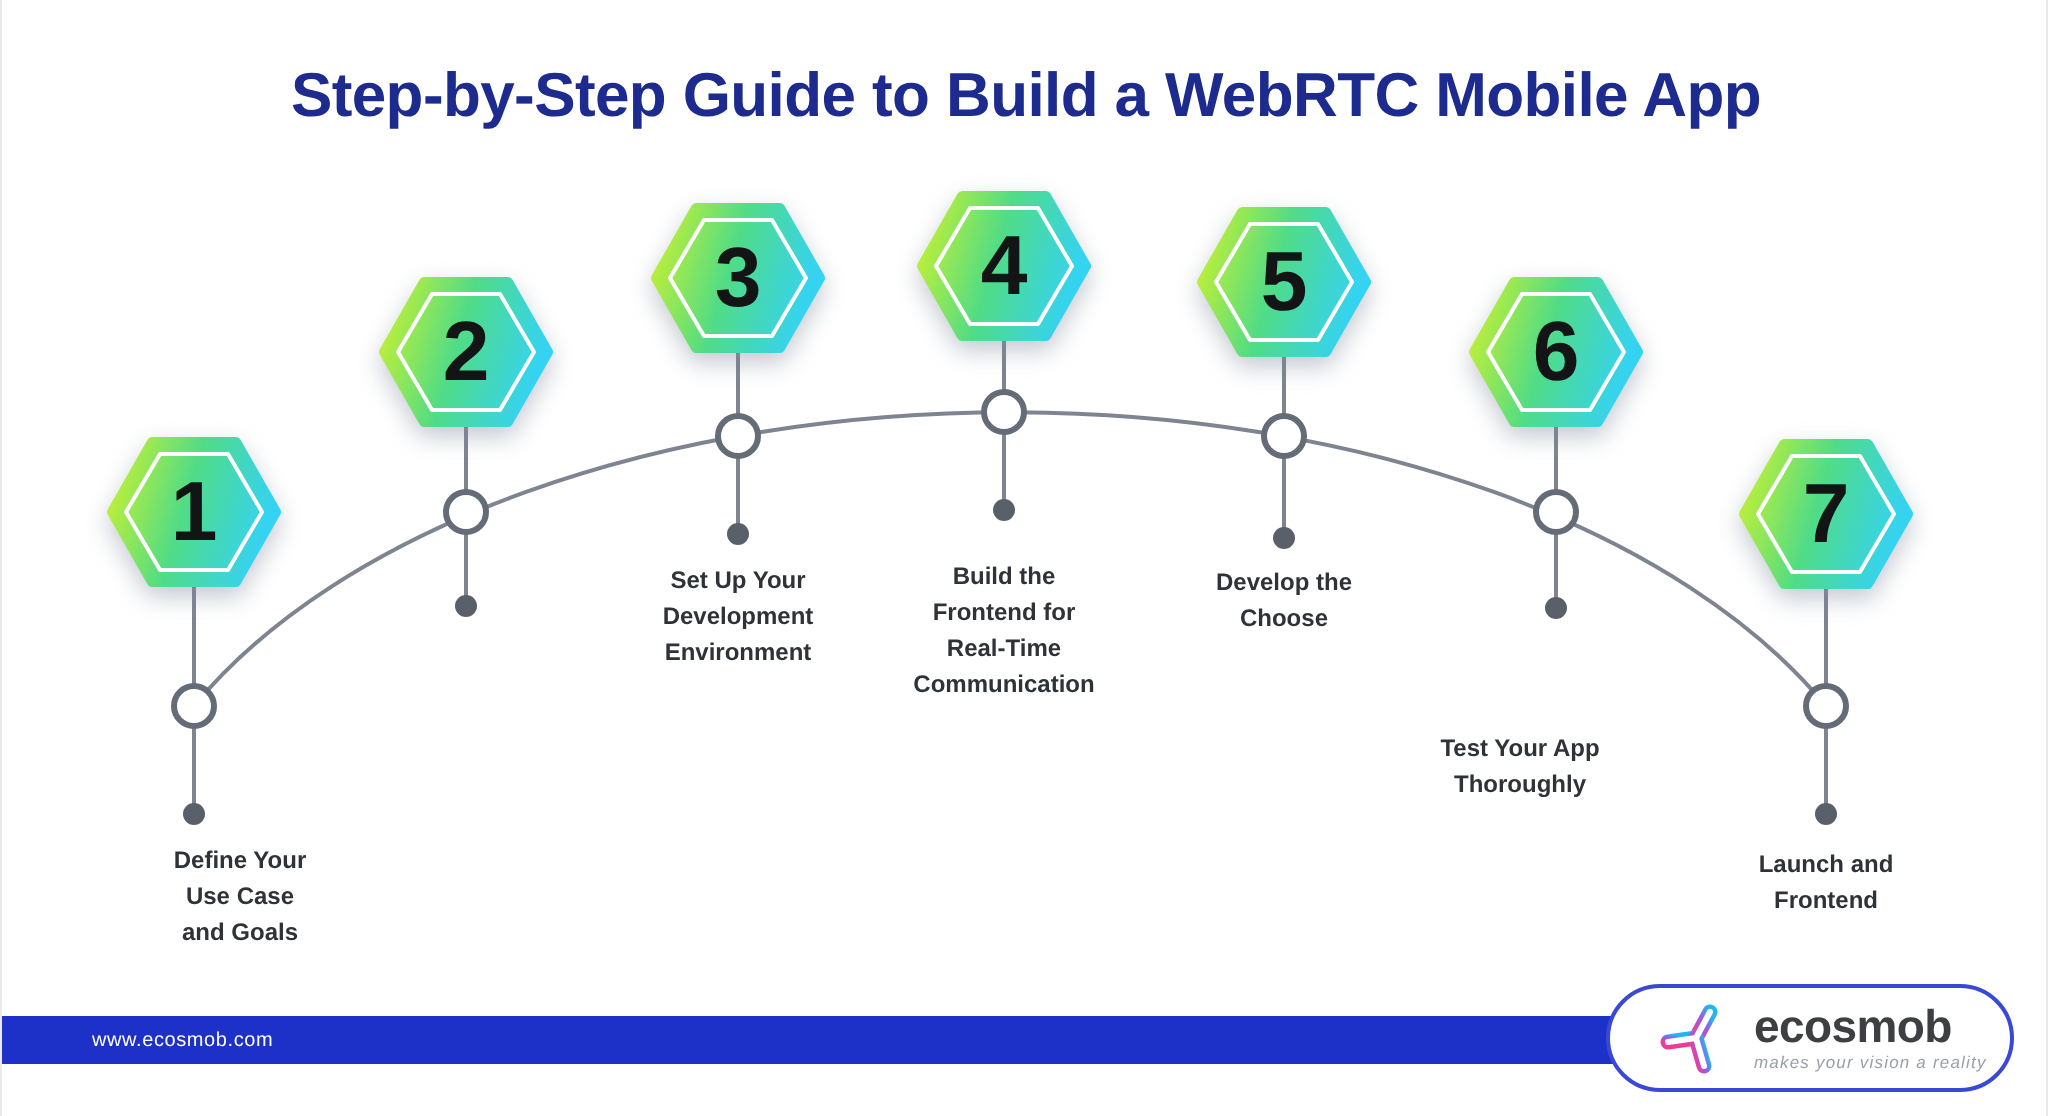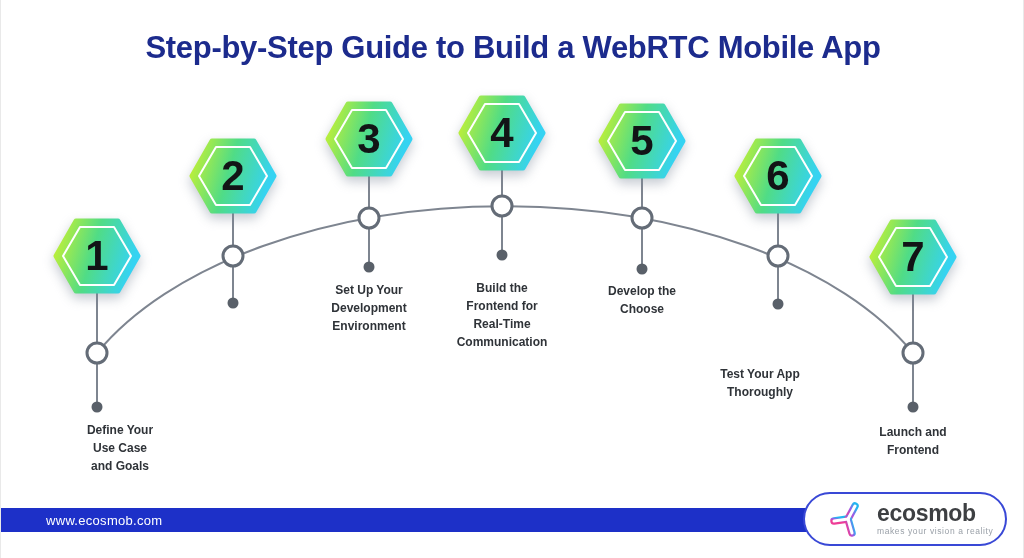--- a/index.html
+++ b/index.html
@@ -27,33 +27,33 @@
   .step-label{
     position:absolute;width:190px;text-align:center;
     font-size:12px;font-weight:700;color:#2f3338;
     line-height:18px;white-space:pre-line;
   }
   .footer-bar{
     position:absolute;left:0;top:508px;width:880px;height:24px;
     background:#1d30c8;display:flex;align-items:center;
   }
   .footer-url{
-    margin-left:45px;color:#ffffff;font-size:13px;font-weight:400;
+    margin-left:45px;color:#ffffff;font-size:10px;font-weight:400;
     letter-spacing:0.3px;
   }
   .logo-pill{
     position:absolute;left:802px;top:492px;width:204px;height:54px;
     background:#ffffff;border:2px solid #3948d6;border-radius:29px;
     box-sizing:border-box;display:flex;align-items:center;
     padding-left:24px;
   }
   .logo-mark{flex:0 0 auto;margin-right:8px;}
   .logo-text{display:flex;flex-direction:column;line-height:1;justify-content:center;}
   .logo-word{font-size:23px;font-weight:700;color:#3d3f42;letter-spacing:-0.3px;}
-  .logo-tag{font-size:8.5px;color:#9aa0a8;letter-spacing:0.6px;margin-top:2px;}
+  .logo-tag{font-size:8.5px;color:#9aa0a8;letter-spacing:0.6px;margin-top:2px;font-style:italic;}
 </style>
 </head>
 <body>
 
 <div class="canvas">
 
   <h1 class="title">Step-by-Step Guide to Build a WebRTC Mobile App</h1>
 
   <svg class="connectors" width="1024" height="558" viewBox="0 0 1024 558">
     <defs>

